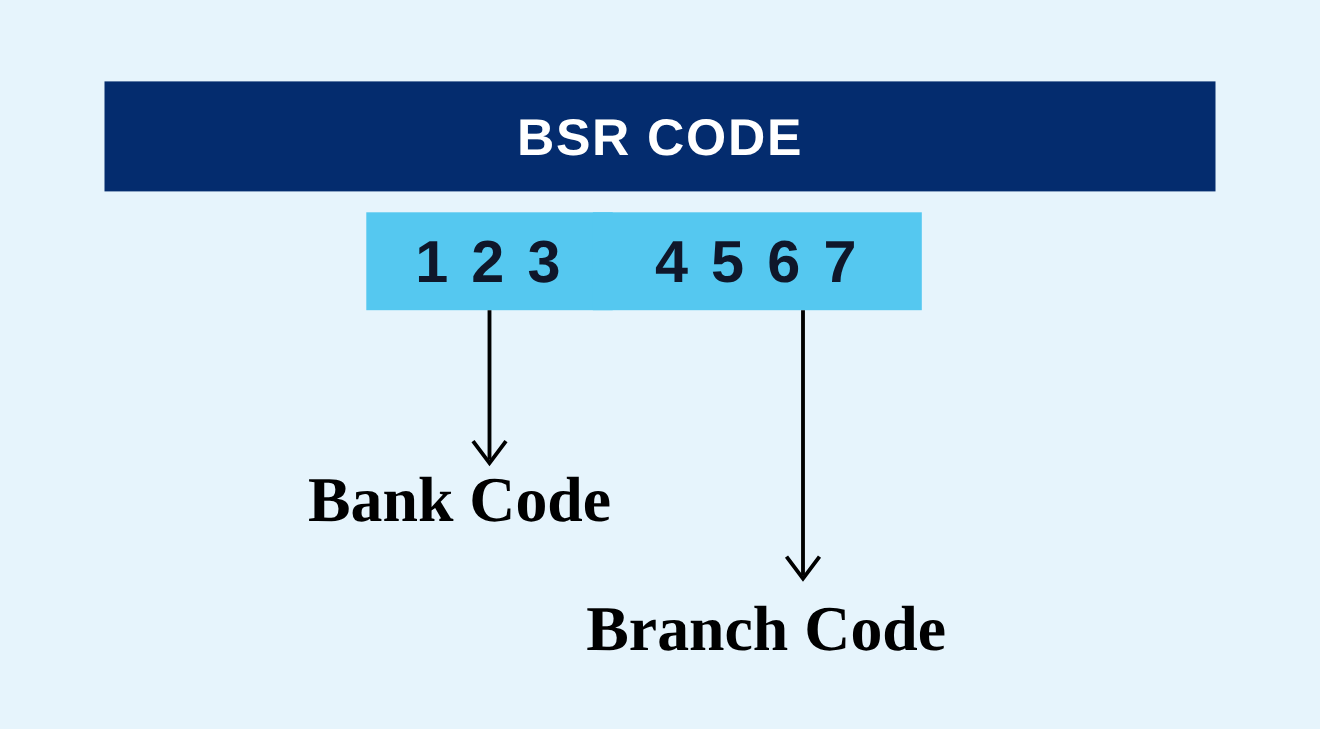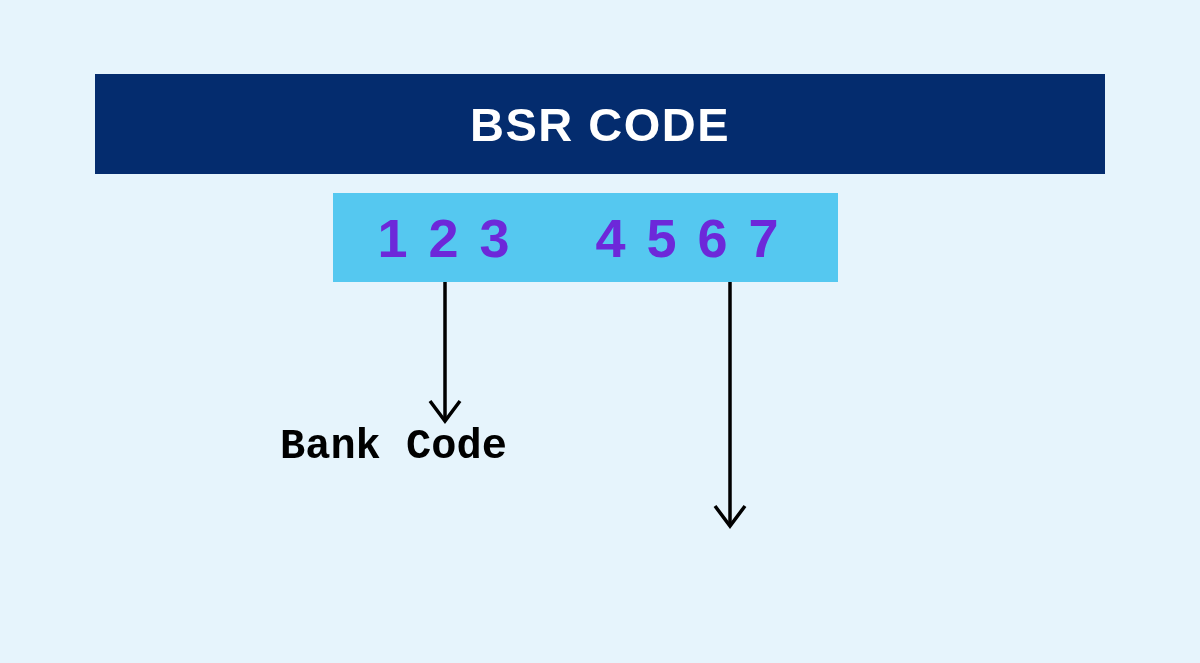--- a/index.html
+++ b/index.html
@@ -56,21 +56,21 @@
   }
   .segment-box.bank {
     left: 333px;
     width: 224px;
   }
   .segment-box.branch {
     left: 539px;
     width: 299px;
   }
   .segment-digits {
-    color: #6d28d9;
+    color: #0f172a;
     font-family: "Liberation Sans", sans-serif;
     font-size: 54px;
     font-weight: bold;
     letter-spacing: 3px;
     line-height: 1;
     white-space: pre;
   }
 
   
   .arrow-layer {
@@ -79,22 +79,22 @@
     top: 0;
     width: 1200px;
     height: 663px;
     pointer-events: none;
   }
 
   
   .caption {
     position: absolute;
     color: #000000;
-    font-family: Liberation Mono, monospace;
-    font-size: 42px;
+    font-family: Liberation Serif, serif;
+    font-size: 58px;
     font-weight: bold;
     line-height: 1;
     white-space: nowrap;
   }
   .caption.bank-caption {
     left: 280px;
     top: 416px;
   }
   .caption.branch-caption {
     left: 533px;
@@ -126,14 +126,15 @@
     </g>
 
     <g>
       <line x1="730" y1="272" x2="730" y2="513" stroke="#000000" stroke-width="3.5"></line>
       <path d="M 715 496 L 730 516 L 745 496" fill="none" stroke="#000000" stroke-width="3.5" stroke-linecap="butt" stroke-linejoin="miter"></path>
     </g>
   </svg>
 
   <div class="caption bank-caption">Bank Code</div>
 
+  <div class="caption branch-caption">Branch Code</div>
 
 </div>
 
 </body></html>

